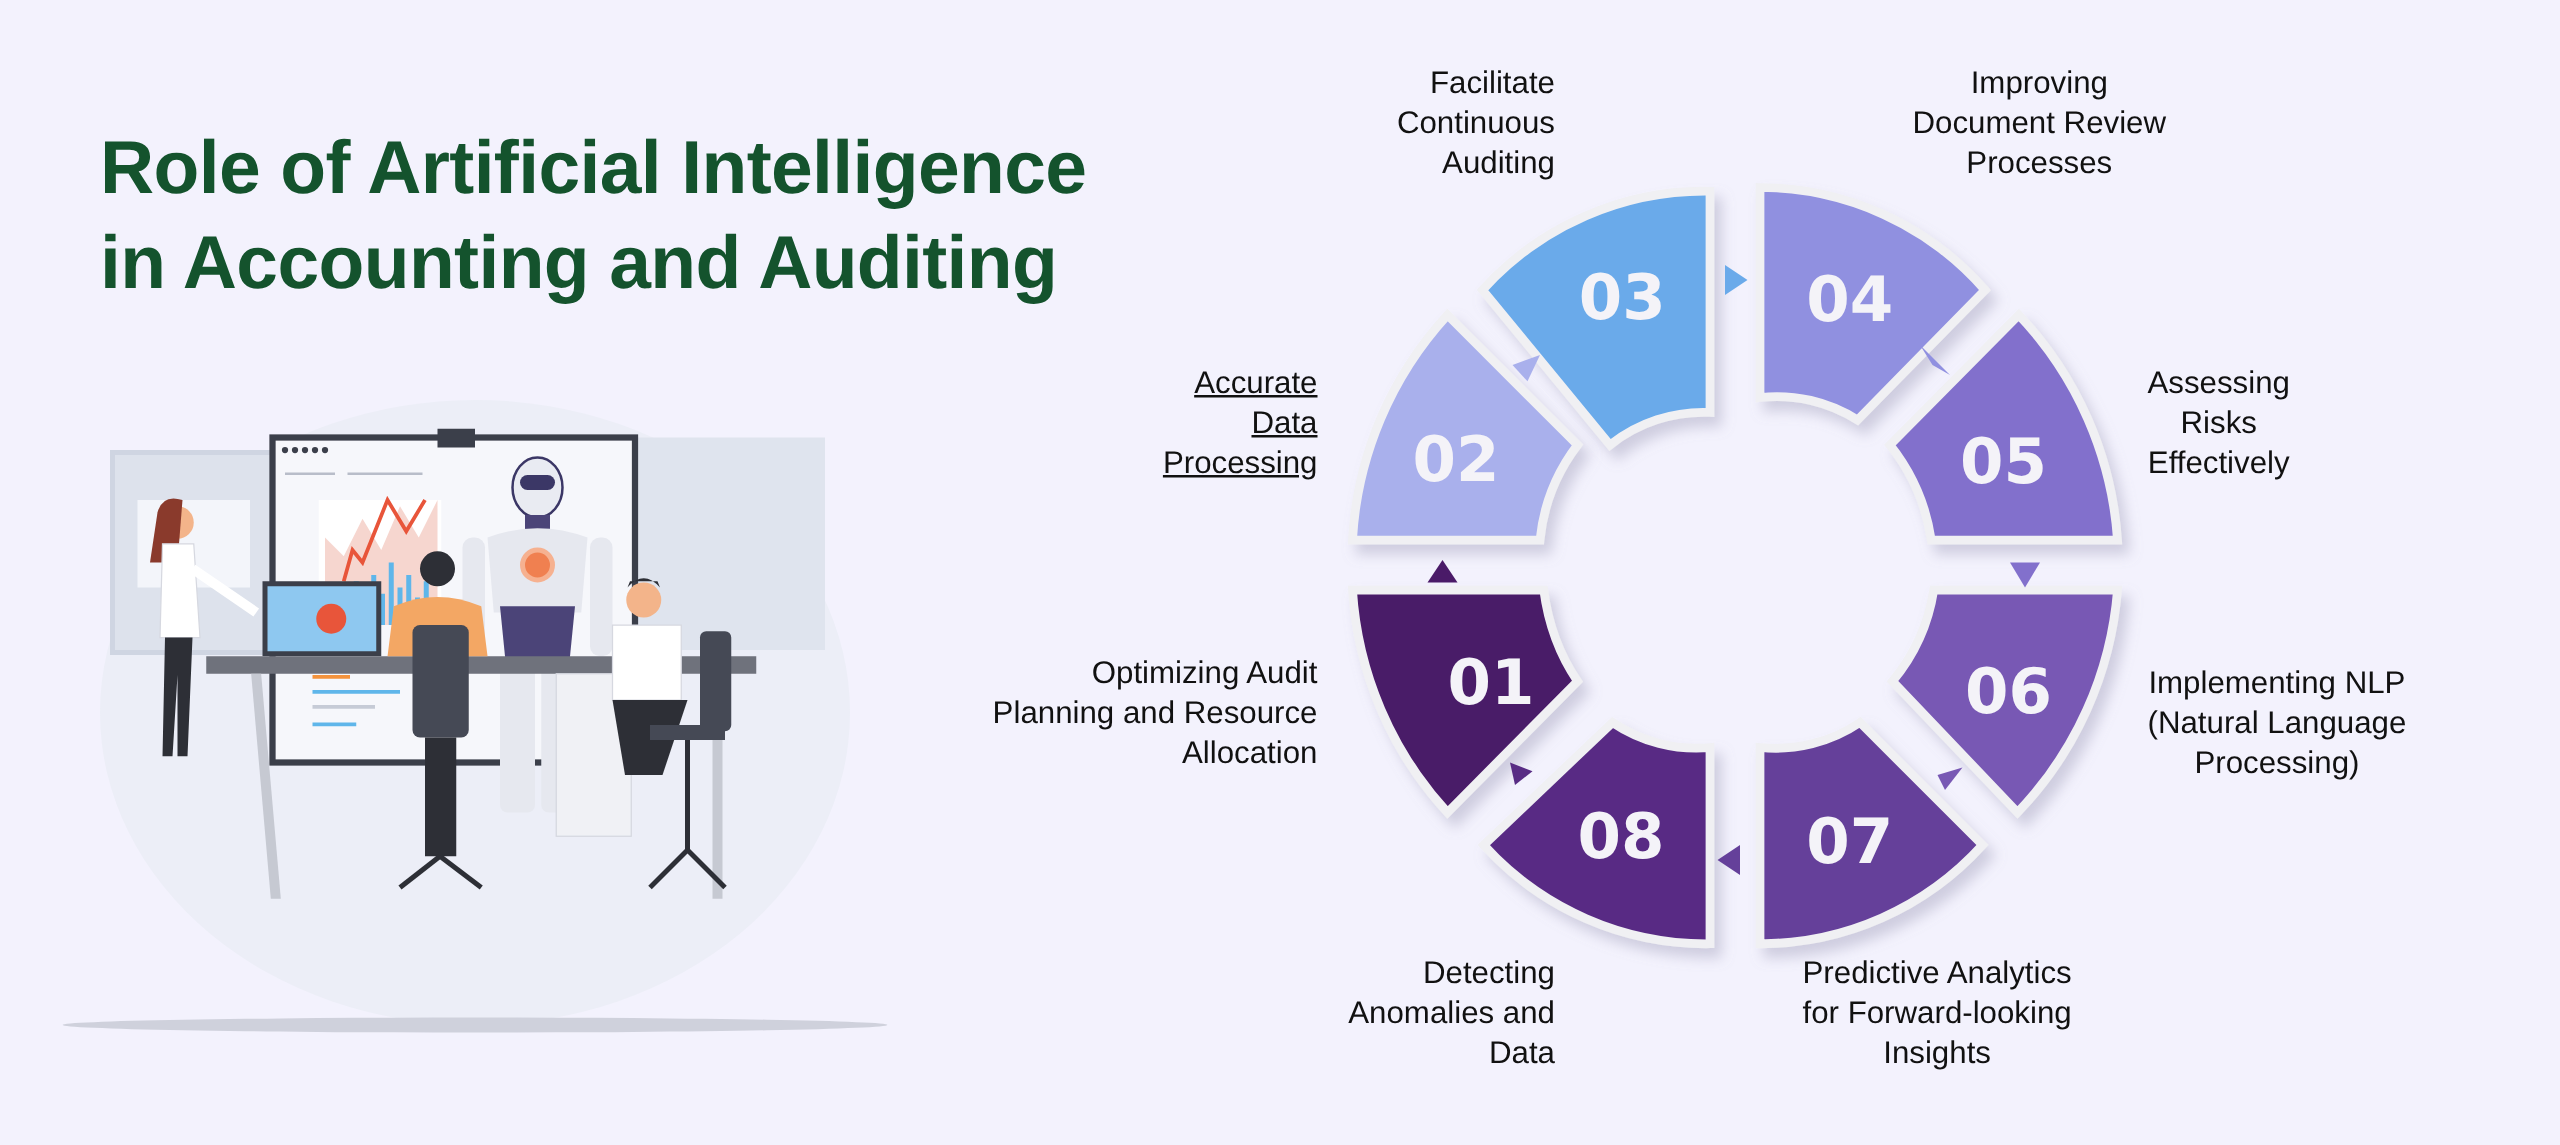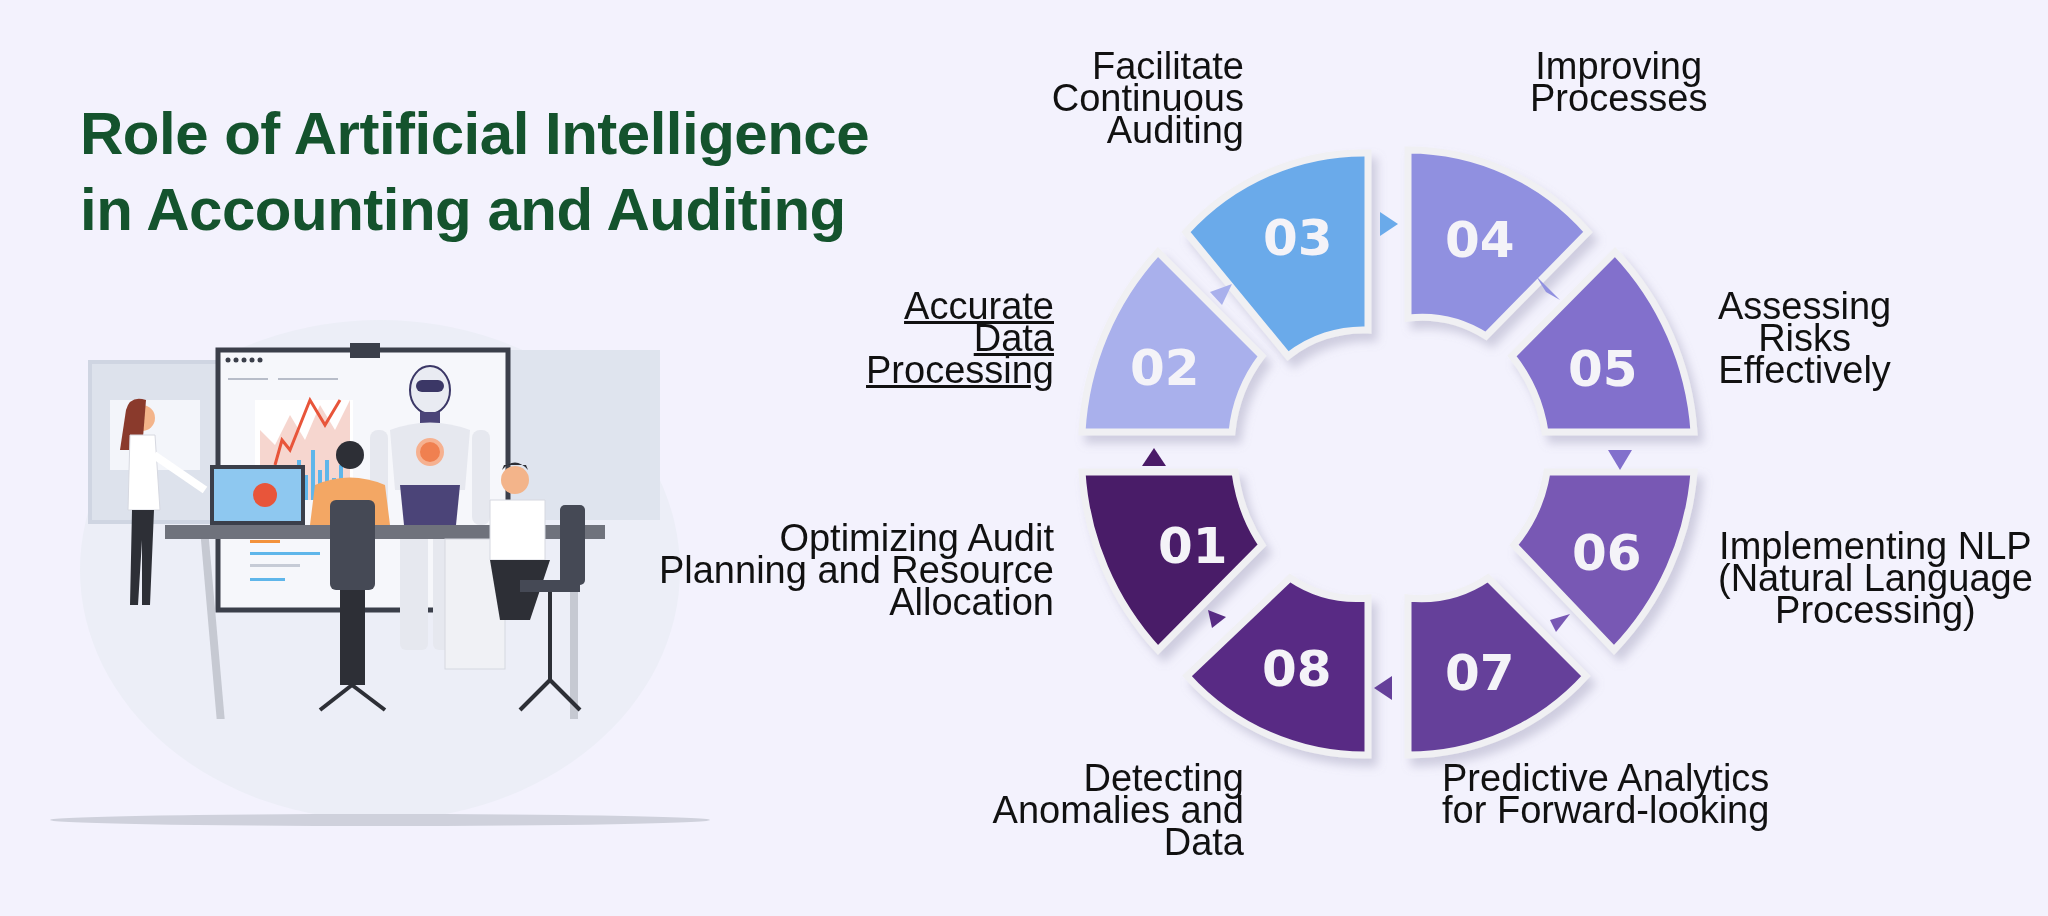--- a/index.html
+++ b/index.html
@@ -15,21 +15,21 @@
     font-weight: 700; font-size: 60px; line-height: 76px;
     color: #14532d; letter-spacing: -0.5px;
     margin: 0;
   }
   .title span { display: block; }
   .illustration { position: absolute; left: 50px; top: 300px; width: 660px; height: 540px; }
   .ring { position: absolute; left: 0; top: 0; width: 2048px; height: 916px; }
   .label {
     position: absolute;
     font-family: "Liberation Sans", sans-serif;
-    font-size: 38px; line-height: 32px; color: #111;
+    font-size: 25px; line-height: 32px; color: #111;
   }
   .label span { display: block; white-space: nowrap; }
   .label.right { text-align: right; }
   .label.left { text-align: center; }
   .num {
     font-family: "DejaVu Sans", sans-serif; font-weight: 700;
     font-size: 50px; fill: #f4f3f8;
   }
 </style>
 </head>
@@ -189,33 +189,35 @@
   <span>Data</span>
   <span>Processing</span>
 </div>
 <div class="label right" style="right:804px; top:50px;">
   <span>Facilitate</span>
   <span>Continuous</span>
   <span>Auditing</span>
 </div>
 <div class="label left" style="left:1530px; top:50px;">
   <span>Improving</span>
+  <span>Document Review</span>
   <span>Processes</span>
 </div>
 <div class="label left" style="left:1718px; top:290px;">
   <span>Assessing</span>
   <span>Risks</span>
   <span>Effectively</span>
 </div>
 <div class="label left" style="left:1718px; top:530px;">
   <span>Implementing NLP</span>
   <span>(Natural Language</span>
   <span>Processing)</span>
 </div>
 <div class="label left" style="left:1442px; top:762px;">
   <span>Predictive Analytics</span>
   <span>for Forward-looking</span>
+  <span>Insights</span>
 </div>
 <div class="label right" style="right:804px; top:762px;">
   <span>Detecting</span>
   <span>Anomalies and</span>
   <span>Data</span>
 </div>
 
 </body></html>

